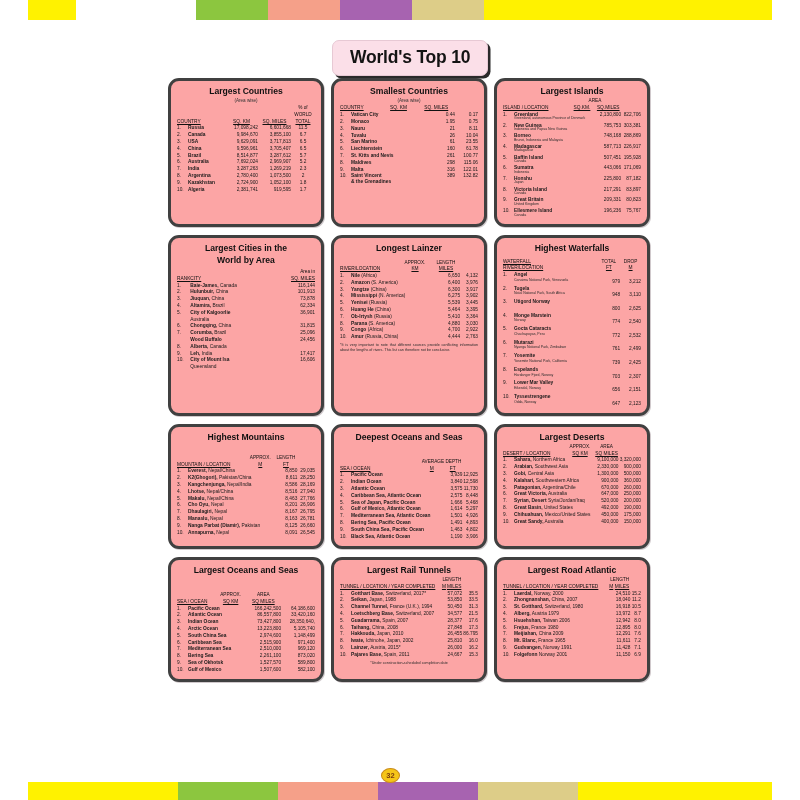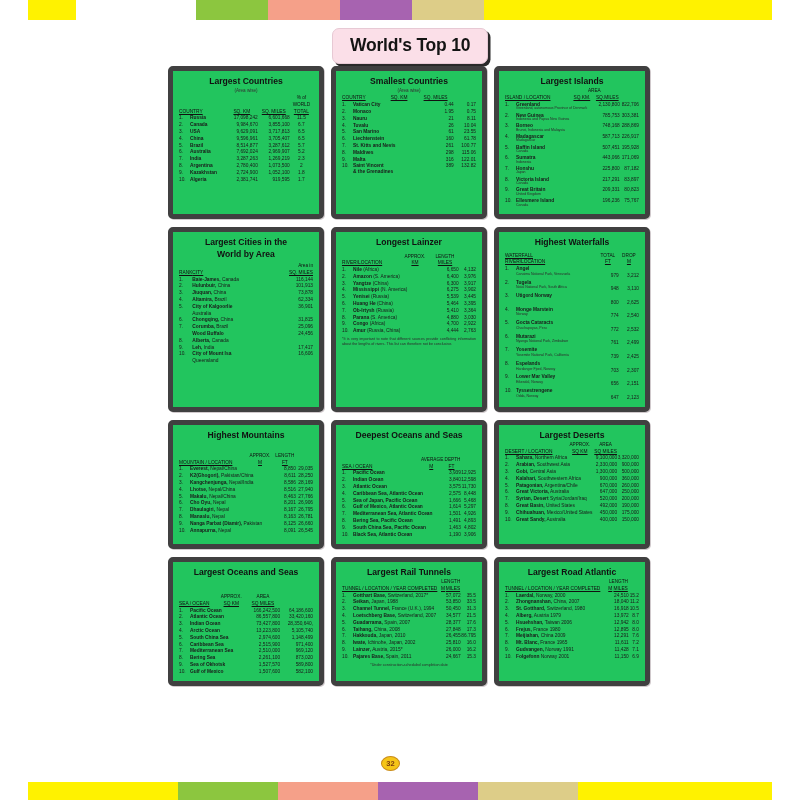--- a/index.html
+++ b/index.html
@@ -23,21 +23,21 @@
   .page-inner {
     position: absolute;
     left: 28px; top: 20px;
     width: 744px; height: 762px;
     background: #ffffff;
     z-index: 5;
   }
 
   .content-frame {
     position: absolute;
-    left: 150px; top: 14px;
+    left: 150px; top: 26px;
     width: 505px; height: 760px;
     z-index: 6;
   }
 
   
   .title-badge {
     position: absolute;
     left: 182px; top: 14px;
     background: #fbdfe8;
     border-radius: 7px;
@@ -59,23 +59,23 @@
     left: 18px; top: 52px;
     width: 482px;
     display: grid;
     grid-template-columns: 156px 156px 156px;
     grid-template-rows: auto auto auto auto;
     column-gap: 7px;
     row-gap: 8px;
   }
 
   .panel {
-    background: #22c55e;
-    border: 5px solid #404040;
-    border-radius: 5px;
+    background: #fca5a5;
+    border: 3px solid #404040;
+    border-radius: 11px;
     padding: 5px 6px 6px 6px;
     box-shadow: 1px 1px 0 rgba(120,100,110,0.35);
     position: relative;
     overflow: hidden;
   }
 
   .panel-title {
     text-align: center;
     font-size: 8.6px;
     font-weight: bold;

